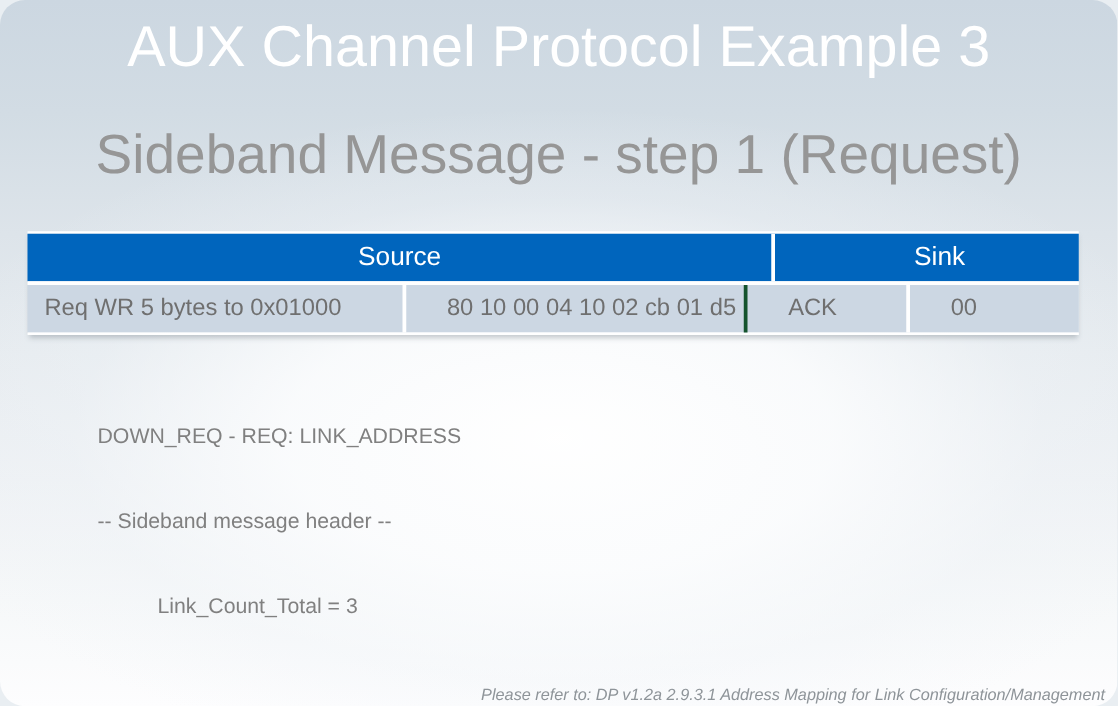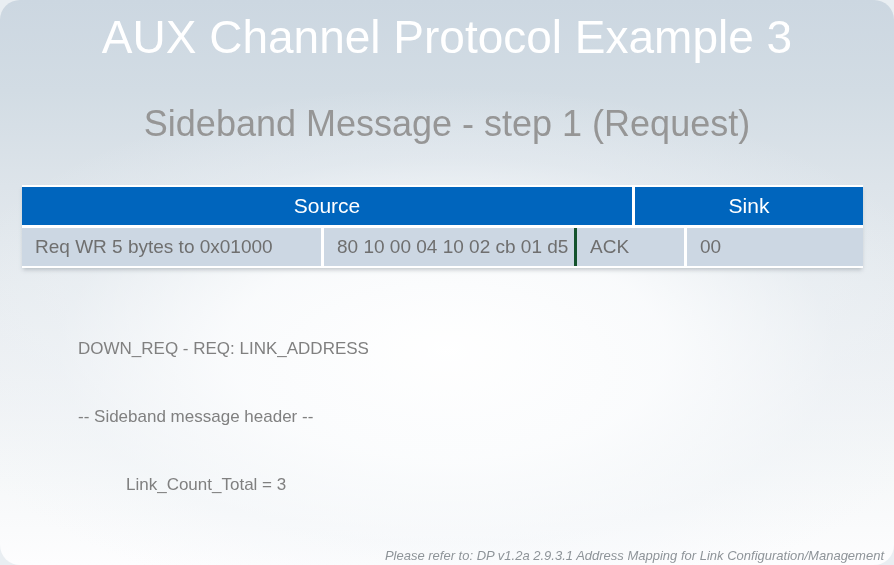--- a/index.html
+++ b/index.html
@@ -47,46 +47,48 @@
     color: #ffffff;
     letter-spacing: 0px;
     white-space: nowrap;
   }
   #subtitle {
     position: absolute;
     left: 0;
     top: 101px;
     width: 894px;
     text-align: center;
-    font-size: 36px;
+    font-size: 44px;
     line-height: 46px;
     color: #969696;
     white-space: nowrap;
   }
 
   
   #proto-table {
     position: absolute;
     left: 22px;
     top: 185px;
     width: 841px;
     box-shadow: 0 3px 4px -1px rgba(110,120,130,0.38);
   }
   .trow {
     display: flex;
     width: 100%;
     box-sizing: border-box;
+    gap: 20px;
   }
   .trow.head {
     height: 38px;
     background: #0065bd;
   }
   .trow.body {
     height: 38px;
     background: #ccd7e3;
+    justify-content: center;
   }
   .cell {
     box-sizing: border-box;
     display: flex;
     align-items: center;
     height: 100%;
     overflow: hidden;
     white-space: nowrap;
   }
   .head .cell {

